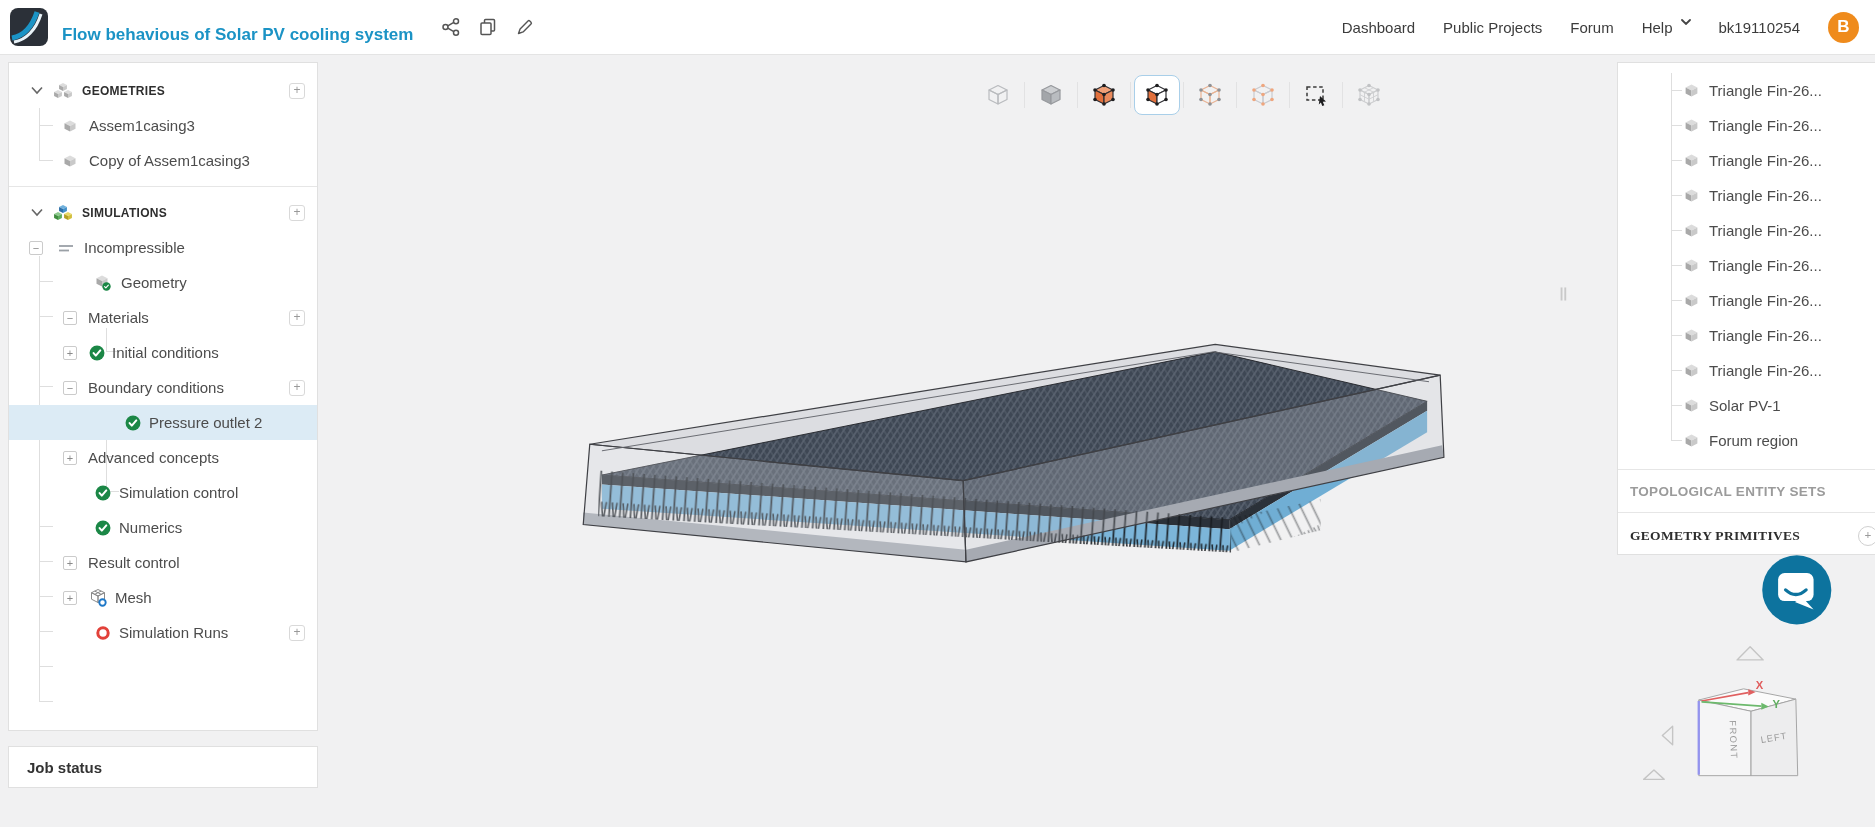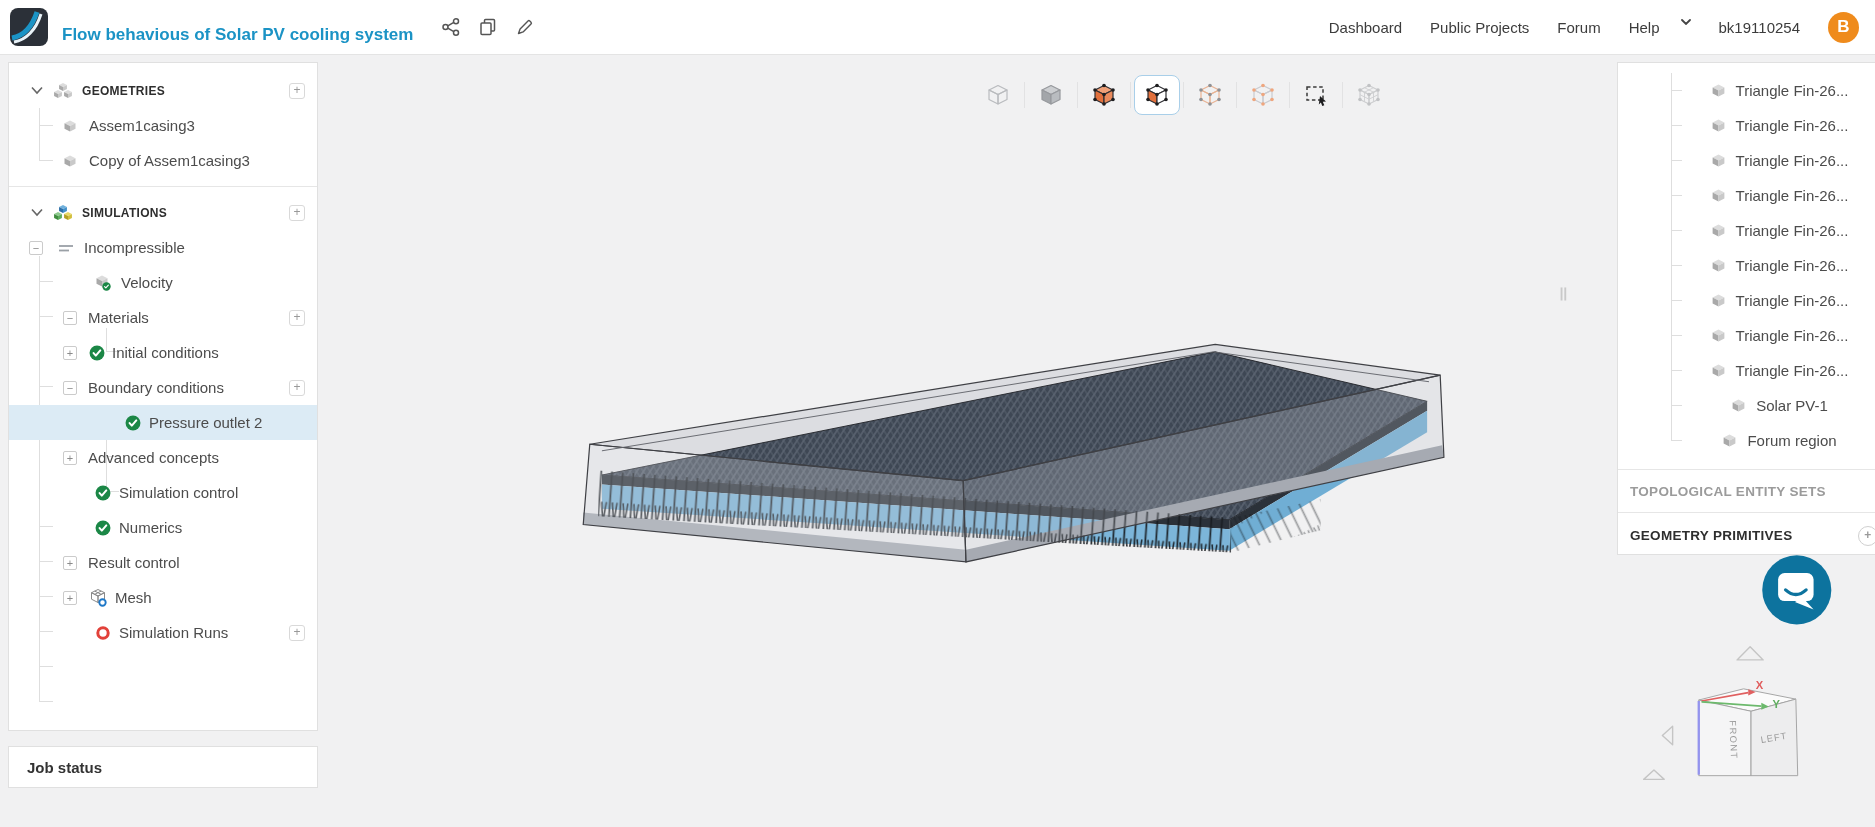--- a/index.html
+++ b/index.html
@@ -10,21 +10,21 @@
   
   .topbar{position:absolute;top:0;left:0;width:100%;height:55px;background:#fff;
           border-bottom:1px solid #e4e4e4;display:flex;align-items:center;box-sizing:border-box;
           padding:0 16px 0 10px;z-index:30;}
   .logo{width:38px;height:38px;border-radius:8px;background:#2b3038;flex:0 0 auto;overflow:hidden;}
   .proj-title{margin-left:14px;font-size:17px;font-weight:700;color:#1b93c5;margin-top:16px;}
   .title-icons{display:flex;align-items:center;gap:17px;margin-left:28px;}
   .tico{width:20px;height:20px;display:block;cursor:pointer;}
   .topnav{margin-left:auto;display:flex;align-items:center;gap:28px;font-size:15px;color:#3c3c3c;}
   .navitem{cursor:pointer;white-space:nowrap;}
-  .helpwrap{display:flex;align-items:flex-start;gap:21px;cursor:pointer;}
+  .helpwrap{display:flex;align-items:flex-start;gap:8px;cursor:pointer;}
   .avatar{width:31px;height:31px;border-radius:50%;background:#ef8b1c;color:#fff;font-weight:700;
           font-size:17px;display:flex;align-items:center;justify-content:center;cursor:pointer;}
 
   
   .card{position:absolute;background:#fff;border:1px solid #e0e0e0;box-sizing:border-box;}
   .tree-card{top:62px;left:8px;width:310px;height:669px;}
   .job-card{top:746px;left:8px;width:310px;height:42px;display:flex;align-items:center;}
   .job-card .lbl{font-size:15px;font-weight:700;color:#333;padding-left:18px;}
 
   .rows{padding-top:10px;position:relative;}
@@ -45,27 +45,27 @@
   .pl-hdr{padding-left:22px;} .pl-hdr .ic.chev{margin-right:10px;} .pl-hdr .ic.cubes{margin-right:9px;}
   .pl-geo{padding-left:54px;} .pl-geo .ic{margin-right:12px;}
   .pl-sim{padding-left:20px;} .pl-sim .exp{margin-right:15px;} .pl-sim .ic{margin-right:10px;}
   .pl-l2e{padding-left:54px;} .pl-l2e .exp{margin-right:11px;} .pl-l2e .ic{margin:0 7px 0 1px;}
   .pl-l2i{padding-left:86px;} .pl-l2i .ic{margin-right:8px;}
   .pl-l3{padding-left:116px;} .pl-l3 .ic{margin-right:8px;}
 
   
   .right-panel{top:62px;left:1617px;width:258px;height:493px;border-right:none;}
   .rrows{padding-top:10px;position:relative;}
-  .rrow{height:35px;display:flex;align-items:center;padding-left:66px;font-size:15px;color:#4c4c4c;cursor:pointer;justify-content:center;}
+  .rrow{height:35px;display:flex;align-items:center;padding-left:66px;font-size:15px;color:#4c4c4c;cursor:pointer;}
   .rrow .ic{margin-right:10px;}
   .spacer11{height:11px;}
   .sechdr{height:42px;border-top:1px solid #e6e6e6;display:flex;align-items:center;padding:0 12px;
           font-weight:700;font-size:13.5px;letter-spacing:.3px;position:relative;}
   .sechdr.gray{color:#9b9b9b;}
-  .sechdr.dark{color:#2e2e2e;height:45px;}
+  .sechdr.dark{color:#2e2e2e;height:45px;font-family:Liberation Serif, serif;}
   .pcircle{position:absolute;right:-3px;top:13px;width:18px;height:18px;border:1px solid #d0d0d0;
            border-radius:50%;background:#fff;color:#9a9a9a;font-size:12px;line-height:17px;text-align:center;cursor:pointer;}
 
   
   .vtoolbar{position:absolute;top:73px;left:975px;height:44px;display:flex;align-items:center;z-index:10;}
   .tbtn{width:46px;height:40px;display:flex;align-items:center;justify-content:center;border-radius:8px;
         border:1px solid transparent;cursor:pointer;box-sizing:border-box;}
   .tbtn.active{background:#fff;border-color:#a9cfe9;}
   .tbtn.disabled{opacity:.55;cursor:default;}
   .tsep{width:1px;height:26px;background:#e2e2e3;margin:0 3px;flex:0 0 auto;}
@@ -373,21 +373,21 @@
           <line x1="1" y1="5" x2="15" y2="5" style="stroke:#9aa0a6;stroke-width:1.8"></line>
           <line x1="1" y1="9.5" x2="11" y2="9.5" style="stroke:#9aa0a6;stroke-width:1.8"></line>
         </svg>
         <span class="lbl">Incompressible</span>
       </div>
       <div class="row pl-l2i">
         <svg class="ic" width="18" height="17" viewBox="0 0 18 17">
           <use href="#cube" x="0" y="0" width="14" height="14"></use>
           <use href="#check" x="7" y="8" width="9" height="9"></use>
         </svg>
-        <span class="lbl">Velocity</span>
+        <span class="lbl">Geometry</span>
       </div>
       <div class="row pl-l2e">
         <span class="exp">−</span>
         <span class="lbl">Materials</span>
         <button class="addbtn">+</button>
       </div>
       <div class="row pl-l2e">
         <span class="exp">+</span>
         <svg class="ic" width="16" height="16">
             <use href="#check" width="16" height="16"></use>

